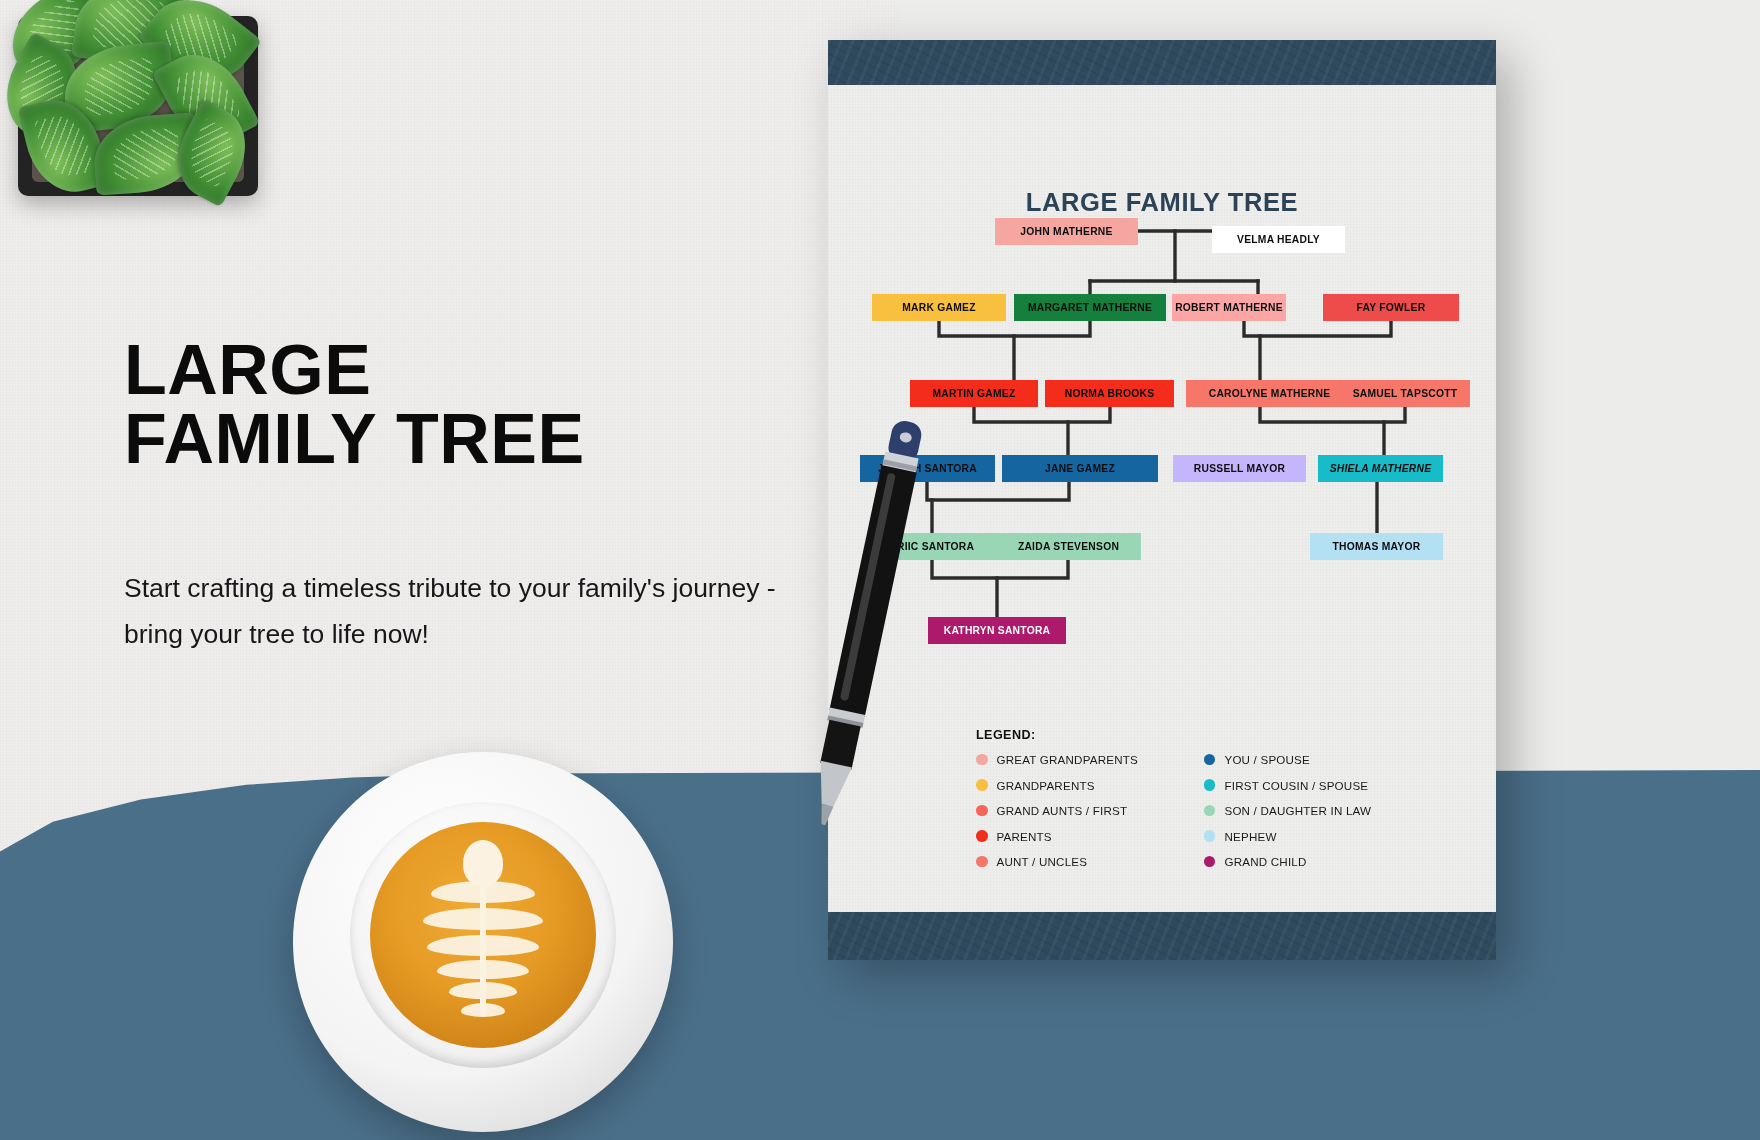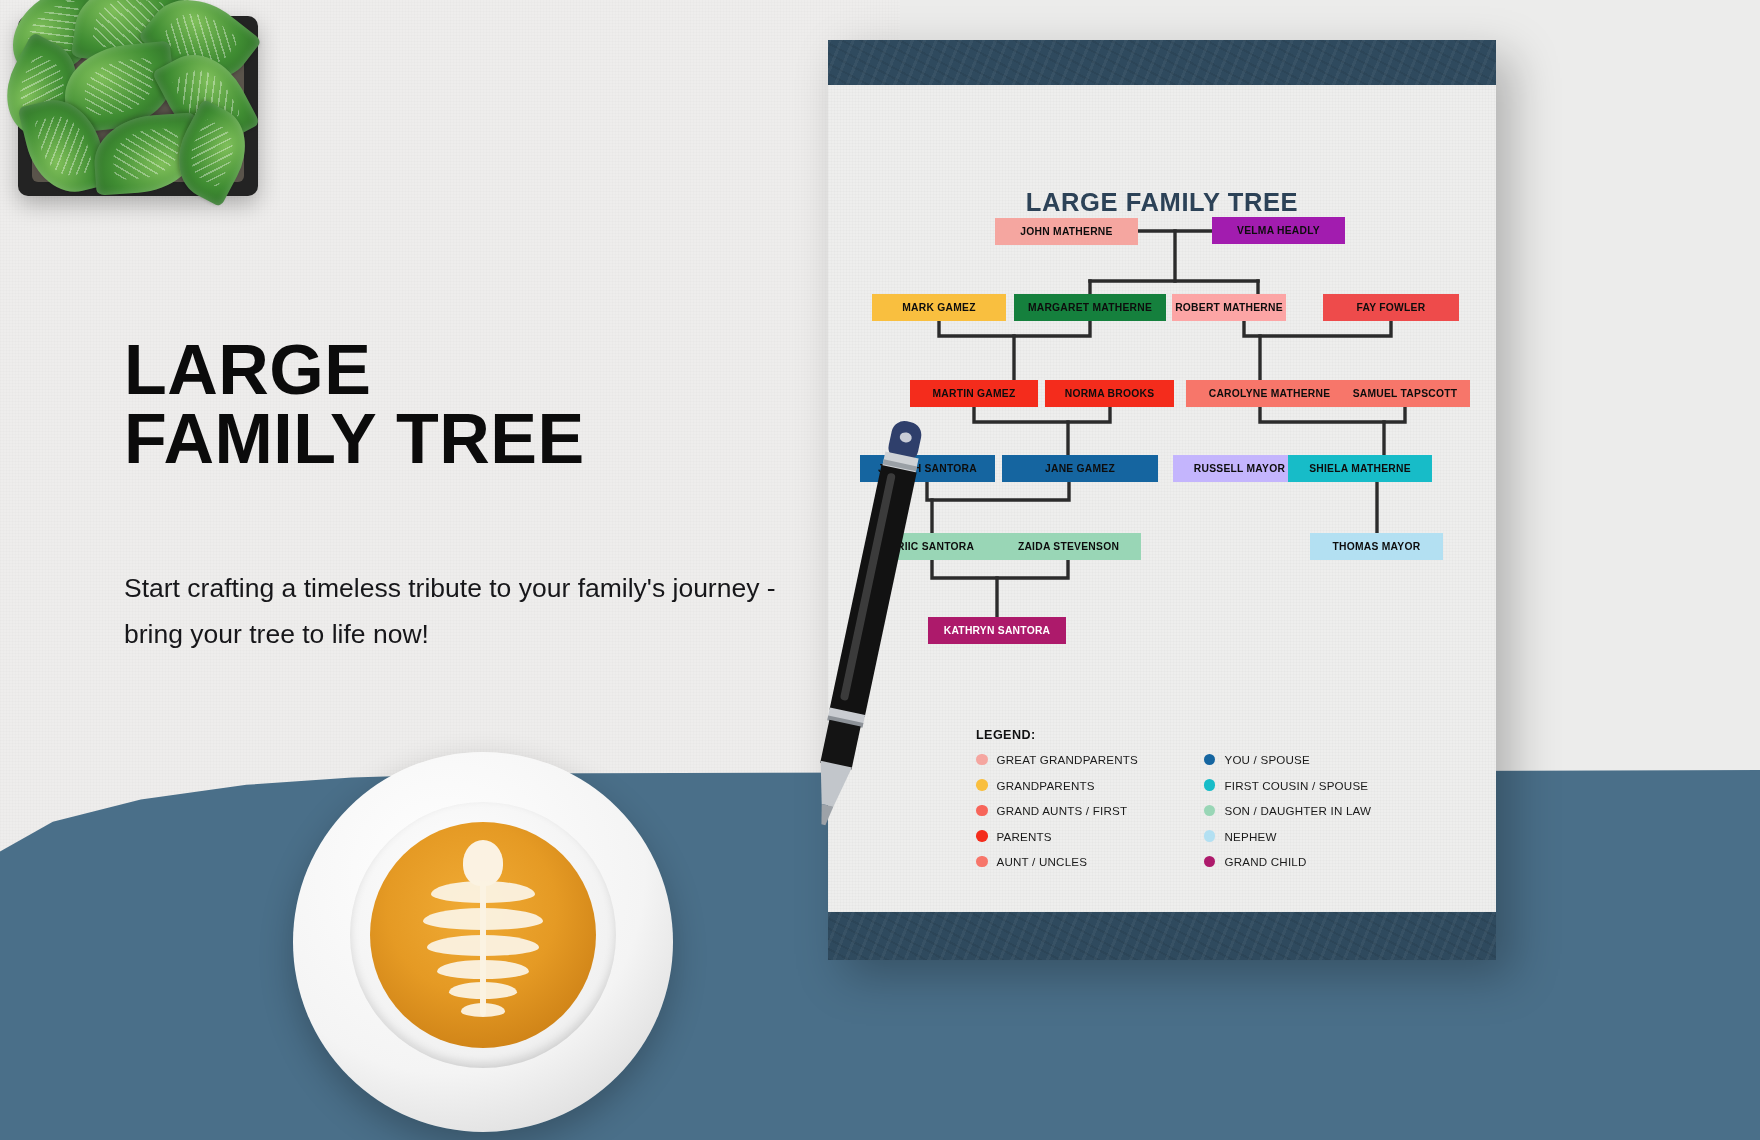--- a/index.html
+++ b/index.html
@@ -229,36 +229,36 @@
         <path d="M104 460 L104 493"></path>
 
         <path d="M549 442 L549 493"></path>
 
         <path d="M104 520 L104 538 L240 538 L240 520"></path>
         <path d="M169 538 L169 577"></path>
       </g>
     </svg>
 
     <div class="node" style="left:167px; top:178px; width:143px; background:#f5a6a0;">JOHN MATHERNE</div>
-    <div class="node" style="left:384px; top:177px; width:133px; background:#a21caf;">VELMA HEADLY</div>
+    <div class="node" style="left:384px; top:186px; width:133px; background:#ffffff;">VELMA HEADLY</div>
 
     <div class="node" style="left:44px;  top:254px; width:134px; background:#f9bf3f;">MARK GAMEZ</div>
     <div class="node" style="left:186px; top:254px; width:152px; background:#15803d;">MARGARET MATHERNE</div>
     <div class="node" style="left:344px; top:254px; width:114px; background:#fca5a5;">ROBERT MATHERNE</div>
     <div class="node" style="left:495px; top:254px; width:136px; background:#ee4b4b;">FAY FOWLER</div>
 
     <div class="node" style="left:82px;  top:340px; width:128px; background:#f42c1c;">MARTIN GAMEZ</div>
     <div class="node" style="left:217px; top:340px; width:129px; background:#f42c1c;">NORMA BROOKS</div>
     <div class="node" style="left:358px; top:340px; width:160px; background:#f7766a;padding-left:7px;">CAROLYNE MATHERNE</div>
     <div class="node" style="left:512px; top:340px; width:130px; background:#f7766a;">SAMUEL TAPSCOTT</div>
 
     <div class="node" style="left:32px;  top:415px; width:135px; background:#1565a0;">JOSPEH SANTORA</div>
     <div class="node" style="left:174px; top:415px; width:156px; background:#1565a0;">JANE GAMEZ</div>
     <div class="node" style="left:345px; top:415px; width:133px; background:#c4b5fd;">RUSSELL MAYOR</div>
-    <div class="node" style="left:460px; top:415px; width:144px; background:#17bcc8;">SHIELA MATHERNE</div>
+    <div class="node" style="left:490px; top:415px; width:125px; background:#17bcc8;font-style:italic;">SHIELA MATHERNE</div>
 
     <div class="node" style="left:40px;  top:493px; width:128px; background:#99d6b6;">ERIIC SANTORA</div>
     <div class="node" style="left:168px; top:493px; width:145px; background:#99d6b6;">ZAIDA  STEVENSON</div>
     <div class="node" style="left:482px; top:493px; width:133px; background:#b3e0f2;">THOMAS MAYOR</div>
 
     <div class="node" style="left:100px; top:577px; width:138px; background:#ad1a6b; color:#ffffff;">KATHRYN SANTORA</div>
   </div>
 
   <div class="legend">
     <div class="legend-title">LEGEND:</div>

